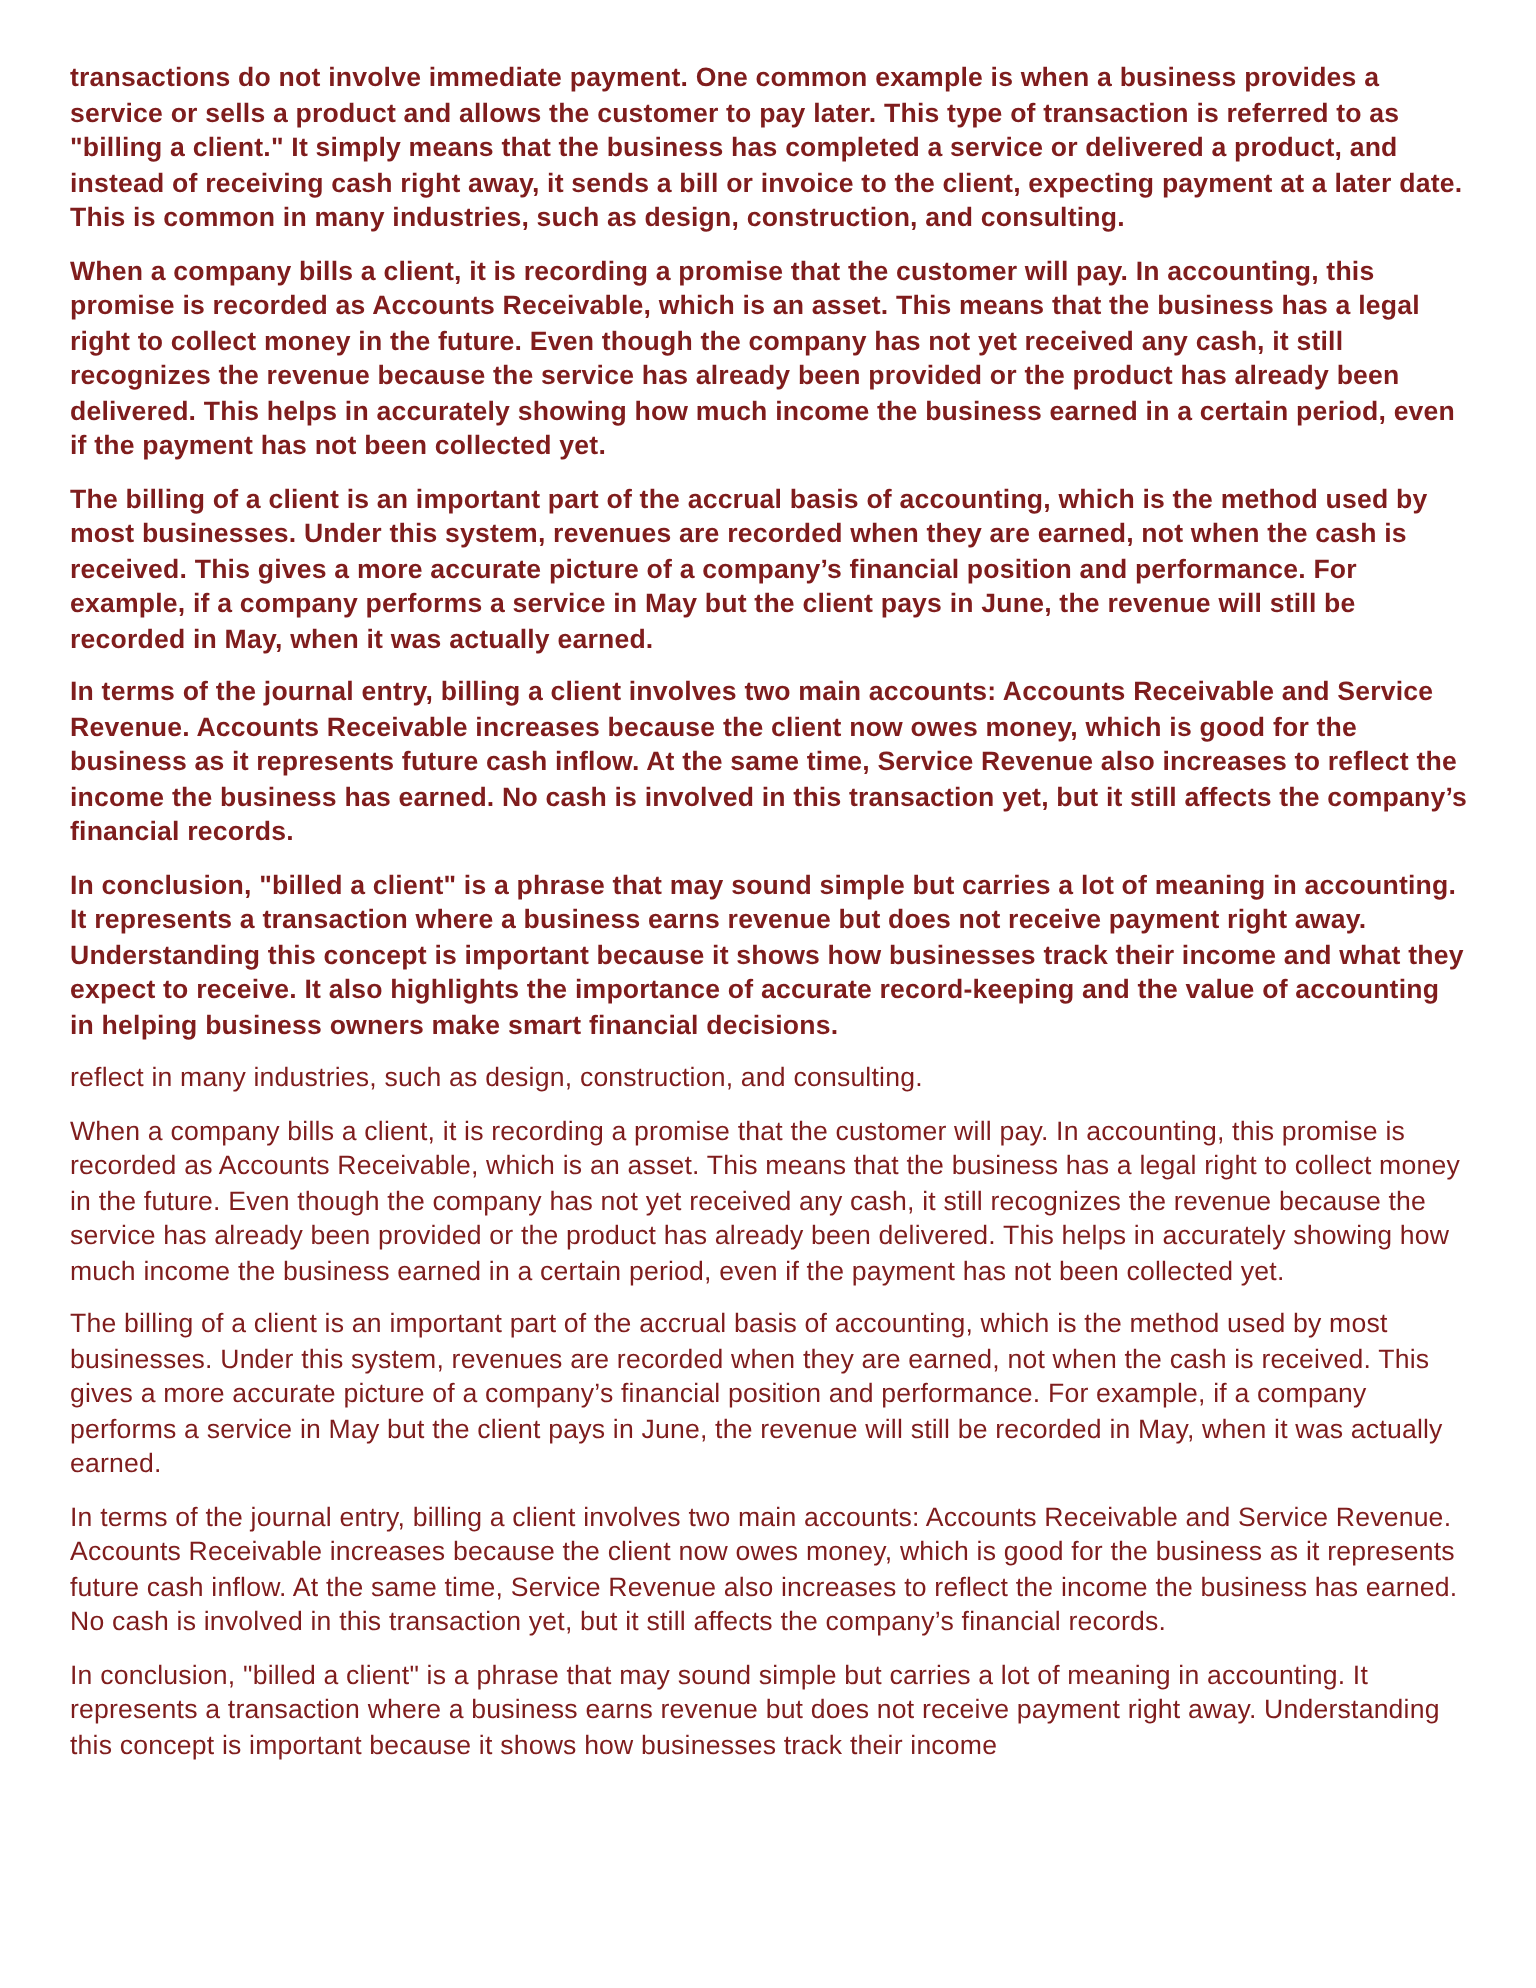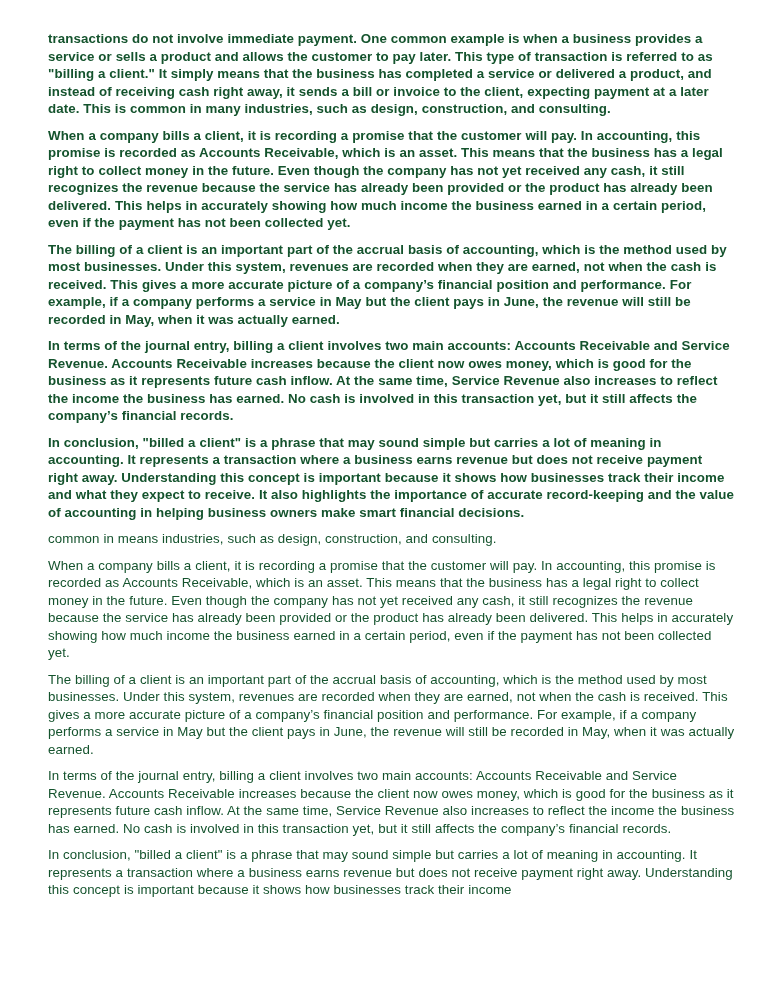--- a/index.html
+++ b/index.html
@@ -6,24 +6,24 @@
     margin: 0;
     padding: 0;
     background: #ffffff;
   }
   .page {
     position: relative;
     width: 768px;
     height: 994px;
     background: #ffffff;
     box-sizing: border-box;
-    padding: 30px 33px 0 48px;
+    padding: 30px 33px 0 35px;
     overflow: hidden;
     font-family: "Liberation Sans", sans-serif;
-    color: #14532d;
+    color: #7f1d1d;
   }
   .doc-body p {
     margin: 0 0 9px 0;
     font-size: 13.3px;
     line-height: 17.5px;
     letter-spacing: 0.1px;
   }
   .doc-body p.bold-para {
     font-weight: bold;
   }
@@ -34,19 +34,19 @@
 </head>
 <body>
 
 <div class="page">
   <div class="doc-body">
       <p class="bold-para"><span>transactions do not involve immediate payment. One common example is when a business provides a service or sells a product and allows the customer to pay later. This type of transaction is referred to as "billing a client." It simply means that the business has completed a service or delivered a product, and instead of receiving cash right away, it sends a bill or invoice to the client, expecting payment at a later date. This is common in many industries, such as design, construction, and consulting.</span></p>
       <p class="bold-para"><span>When a company bills a client, it is recording a promise that the customer will pay. In accounting, this promise is recorded as Accounts Receivable, which is an asset. This means that the business has a legal right to collect money in the future. Even though the company has not yet received any cash, it still recognizes the revenue because the service has already been provided or the product has already been delivered. This helps in accurately showing how much income the business earned in a certain period, even if the payment has not been collected yet.</span></p>
       <p class="bold-para"><span>The billing of a client is an important part of the accrual basis of accounting, which is the method used by most businesses. Under this system, revenues are recorded when they are earned, not when the cash is received. This gives a more accurate picture of a company’s financial position and performance. For example, if a company performs a service in May but the client pays in June, the revenue will still be recorded in May, when it was actually earned.</span></p>
       <p class="bold-para"><span>In terms of the journal entry, billing a client involves two main accounts: Accounts Receivable and Service Revenue. Accounts Receivable increases because the client now owes money, which is good for the business as it represents future cash inflow. At the same time, Service Revenue also increases to reflect the income the business has earned. No cash is involved in this transaction yet, but it still affects the company’s financial records.</span></p>
       <p class="bold-para"><span>In conclusion, "billed a client" is a phrase that may sound simple but carries a lot of meaning in accounting. It represents a transaction where a business earns revenue but does not receive payment right away. Understanding this concept is important because it shows how businesses track their income and what they expect to receive. It also highlights the importance of accurate record-keeping and the value of accounting in helping business owners make smart financial decisions.</span></p>
-      <p><span>common in means industries, such as design, construction, and consulting.</span></p>
+      <p><span>reflect in many industries, such as design, construction, and consulting.</span></p>
       <p><span>When a company bills a client, it is recording a promise that the customer will pay. In accounting, this promise is recorded as </span><strong>Accounts Receivable</strong><span>, which is an asset. This means that the business has a legal right to collect money in the future. Even though the company has not yet received any cash, it still recognizes the revenue because the service has already been provided or the product has already been delivered. This helps in accurately showing how much income the business earned in a certain period, even if the payment has not been collected yet.</span></p>
       <p><span>The billing of a client is an important part of the </span><strong>accrual basis of accounting</strong><span>, which is the method used by most businesses. Under this system, revenues are recorded when they are earned, not when the cash is received. This gives a more accurate picture of a company’s financial position and performance. For example, if a company performs a service in May but the client pays in June, the revenue will still be recorded in May, when it was actually earned.</span></p>
       <p><span>In terms of the journal entry, billing a client involves two main accounts: </span><strong>Accounts Receivable</strong><span> and </span><strong>Service Revenue</strong><span>. Accounts Receivable increases because the client now owes money, which is good for the business as it represents future cash inflow. At the same time, Service Revenue also increases to reflect the income the business has earned. No cash is involved in this transaction yet, but it still affects the company’s financial records.</span></p>
       <p><span>In conclusion, "billed a client" is a phrase that may sound simple but carries a lot of meaning in accounting. It represents a transaction where a business earns revenue but does not receive payment right away. Understanding this concept is important because it shows how businesses track their income</span></p>
     </div>
 </div>
 
 </body></html>

